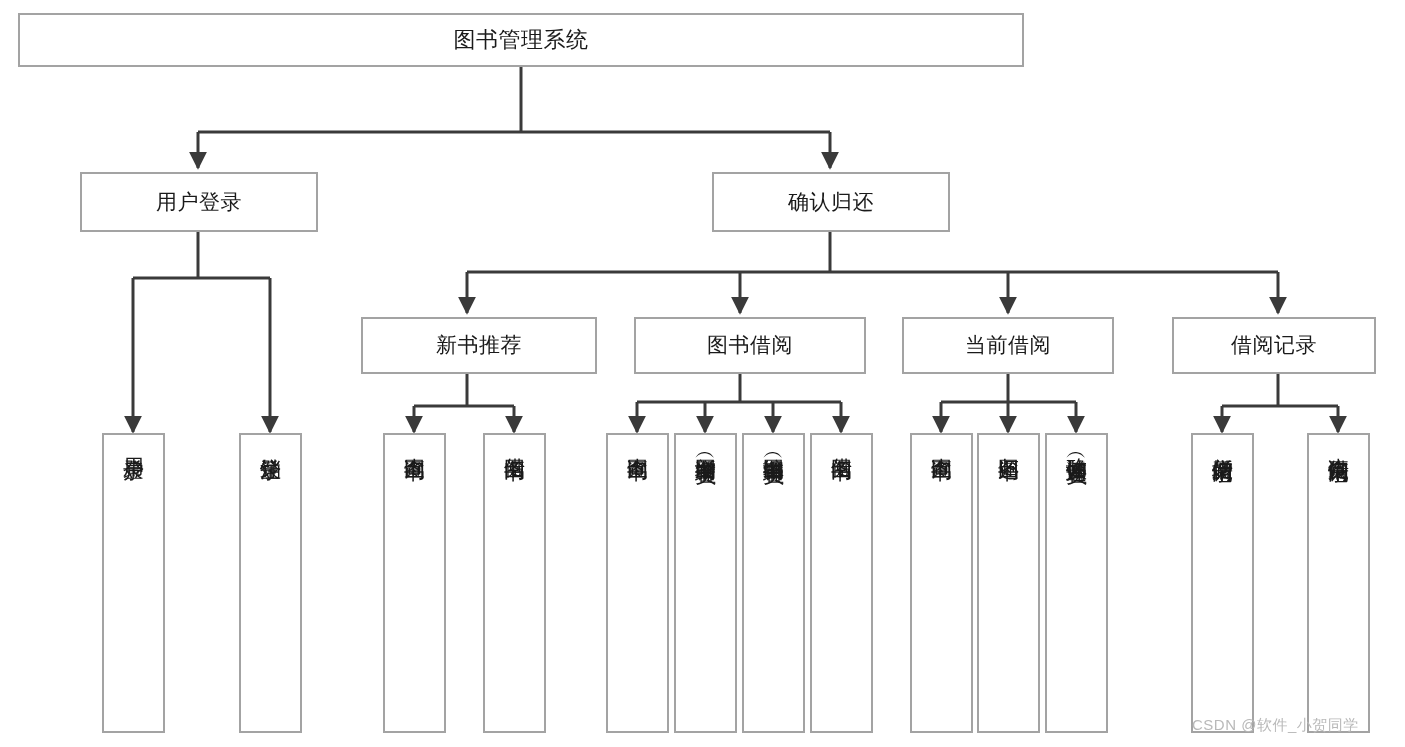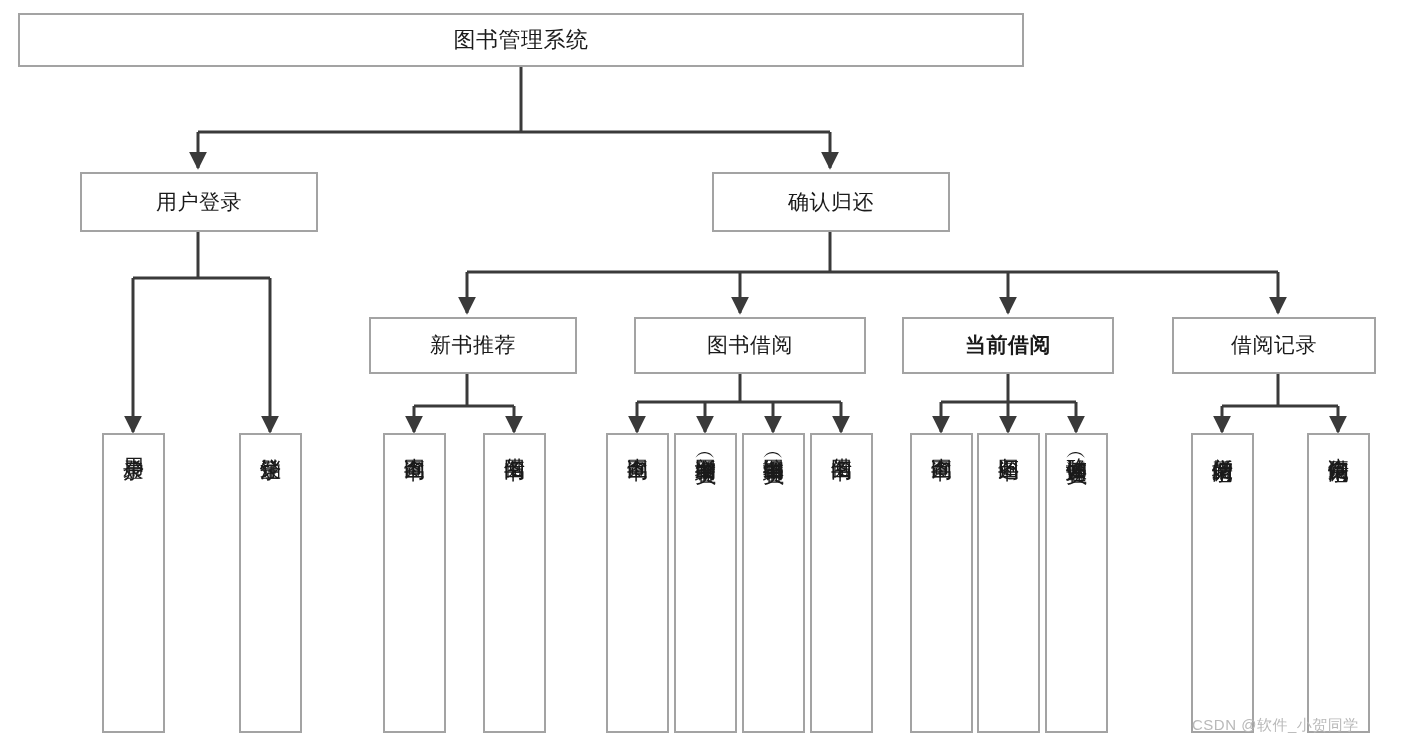--- a/index.html
+++ b/index.html
@@ -131,29 +131,29 @@
   </div>
 
   <div class="node horiz" style="left:80px; top:172px; width:238px; height:60px;">
     <span class="node-label">用户登录</span>
   </div>
 
   <div class="node horiz" style="left:712px; top:172px; width:238px; height:60px;">
     <span class="node-label">确认归还</span>
   </div>
 
-  <div class="node horiz" style="left:361px; top:317px; width:208px; height:57px;margin-left:8px;">
+  <div class="node horiz" style="left:361px; top:317px; width:236px; height:57px;">
     <span class="node-label">新书推荐</span>
   </div>
 
   <div class="node horiz" style="left:634px; top:317px; width:232px; height:57px;">
     <span class="node-label">图书借阅</span>
   </div>
 
-  <div class="node horiz" style="left:902px; top:317px; width:212px; height:57px;font-weight:bold;">
+  <div class="node horiz" style="left:902px; top:317px; width:212px; height:57px;">
     <span class="node-label">当前借阅</span>
   </div>
 
   <div class="node horiz" style="left:1172px; top:317px; width:204px; height:57px;">
     <span class="node-label">借阅记录</span>
   </div>
 
   <div class="node vert" style="left:102px; top:433px; width:63px; height:300px;">
     <span class="node-label">用户登录</span>
   </div>

